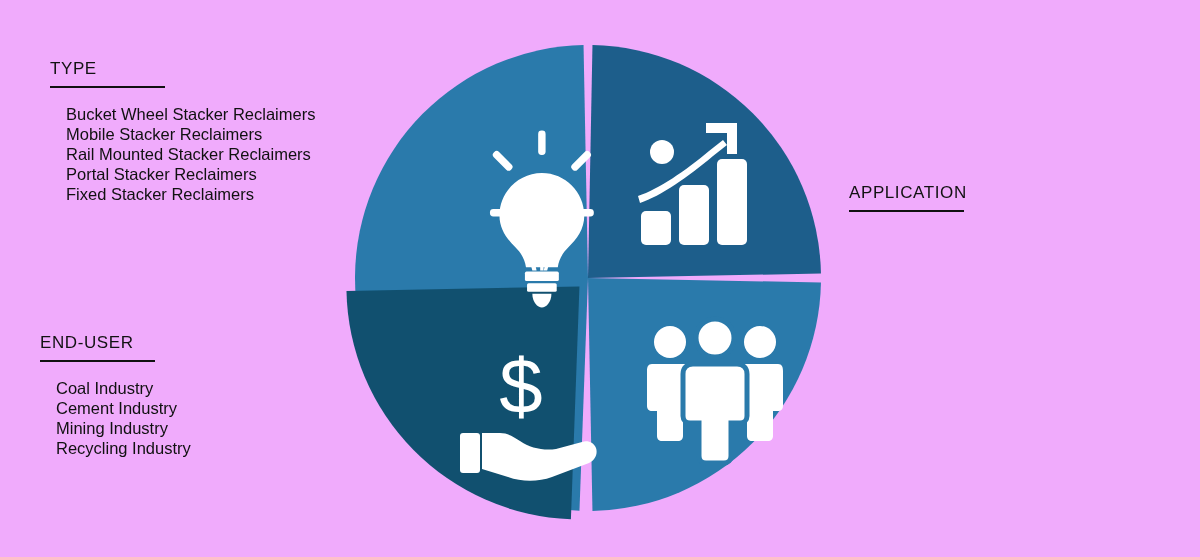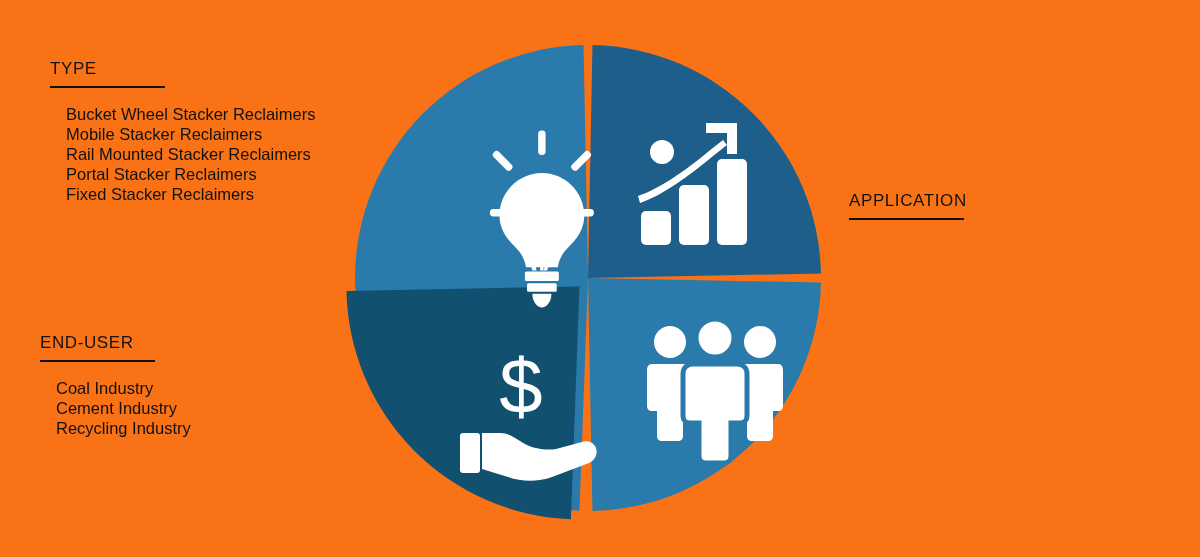--- a/index.html
+++ b/index.html
@@ -10,21 +10,21 @@
     background: #ffffff;
   }
   body {
     font-family: "Liberation Sans", sans-serif;
     color: #1a1a1a;
   }
   #canvas {
     position: relative;
     width: 1200px;
     height: 557px;
-    background: #f97316;
+    background: #f0abfc;
     overflow: hidden;
   }
 
   
   .label-block {
     position: absolute;
   }
   .label-block .block-title {
     font-size: 17px;
     font-weight: 400;
@@ -47,21 +47,21 @@
   }
   .label-block li {
     font-size: 16.5px;
     line-height: 20px;
     color: #111111;
     white-space: nowrap;
   }
 
   #block-type      { left: 50px;  top: 60px; }
   #block-enduser   { left: 40px;  top: 334px; }
-  #block-application { left: 849px; top: 192px; text-align: right; }
+  #block-application { left: 849px; top: 184px; text-align: right; }
 
   
   #pie-wrap {
     position: absolute;
     left: 340px;
     top: 25px;
     width: 500px;
     height: 510px;
   }
   #pie-svg { display: block; }
@@ -84,20 +84,21 @@
       <li>Fixed Stacker Reclaimers</li>
     </ul>
   </div>
 
   <div class="label-block" id="block-enduser">
     <div class="block-title">END-USER</div>
     <div class="rule"></div>
     <ul>
       <li>Coal Industry</li>
       <li>Cement Industry</li>
+      <li>Mining Industry</li>
       <li>Recycling Industry</li>
     </ul>
   </div>
 
   <div class="label-block" id="block-application">
     <div class="block-title">APPLICATION</div>
     <div class="rule"></div>
   </div>
 
   <div id="pie-wrap">

